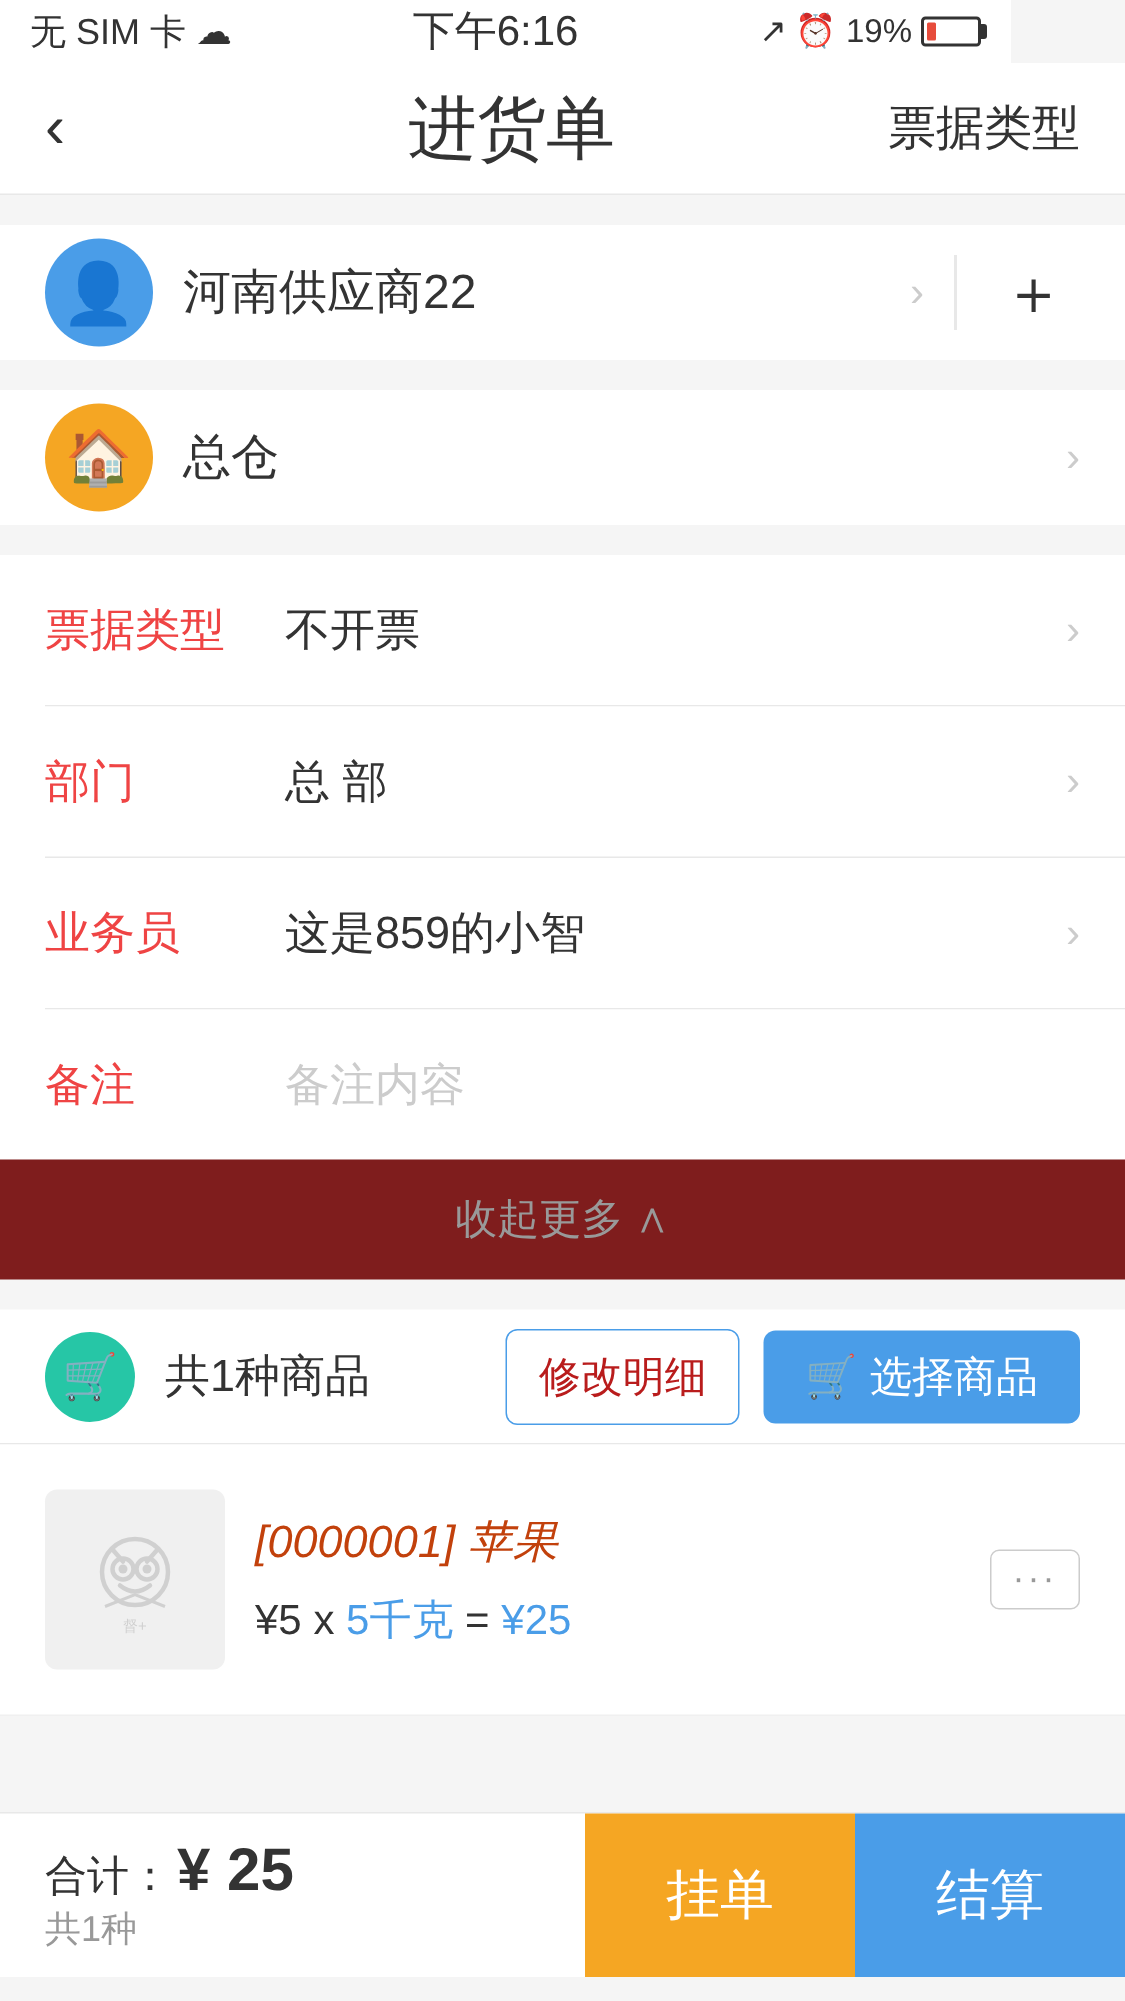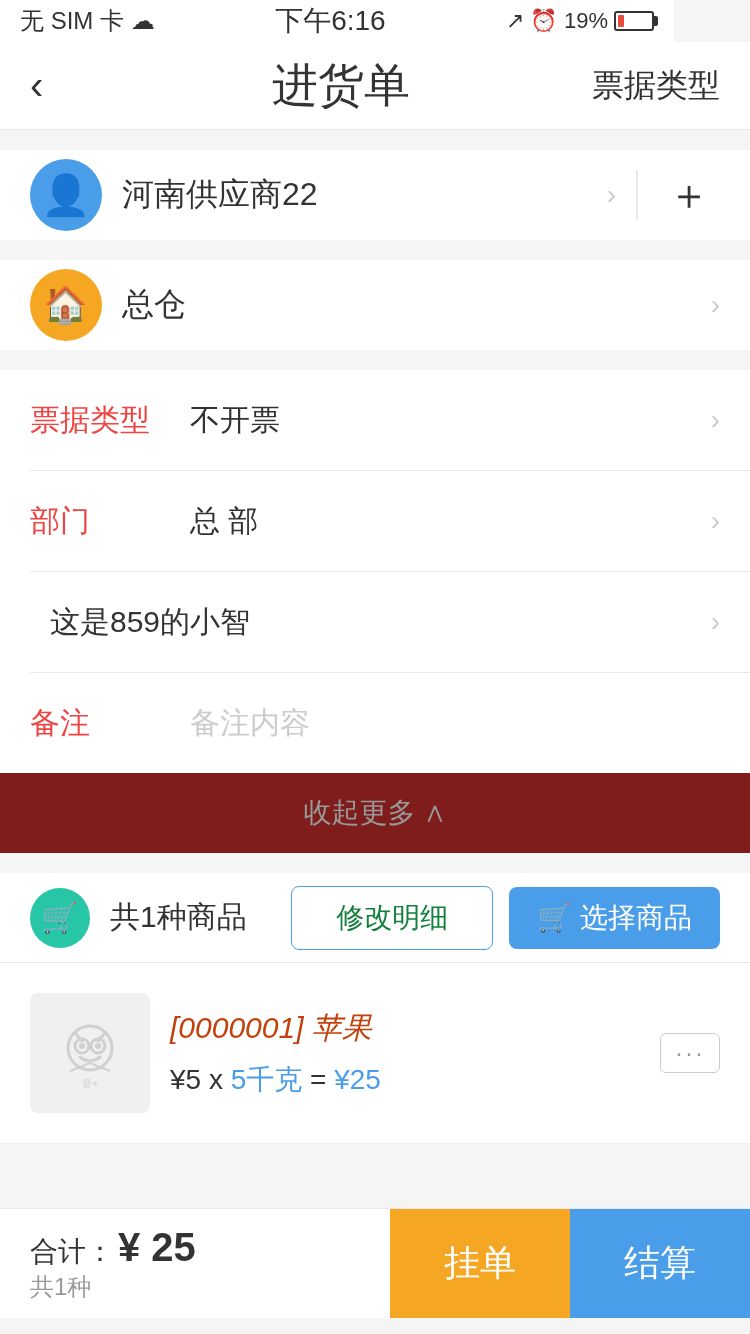--- a/index.html
+++ b/index.html
@@ -156,24 +156,24 @@
       border-bottom: 1px solid #e8e8e8;
     }
     .product-count-icon {
       width: 60px; height: 60px; border-radius: 50%; background: #26c6a6;
       display: flex; align-items: center; justify-content: center;
       margin-right: 20px; flex-shrink: 0;
     }
     .product-count-label { flex: 1; font-size: 30px; color: #333; }
     .btn-edit-detail {
       border: 1px solid #4a9de8;
-      color: #15803d;
+      color: #b91c1c;
       background: #fff;
       border-radius: 8px;
-      padding: 12px 44px;
+      padding: 12px 21px;
       font-size: 28px;
       margin-right: 16px;
       cursor: pointer;
     }
     .btn-select-product {
       background: #4a9de8;
       color: #fff;
       border: none;
       border-radius: 8px;
       padding: 12px 28px;
@@ -314,20 +314,21 @@
   <div class="thin-divider"></div>
 
   <div class="form-row">
     <span class="form-label">部门</span>
     <span class="form-value">总 部</span>
     <span class="chevron">›</span>
   </div>
   <div class="thin-divider"></div>
 
   <div class="form-row">
+    <span class="form-label">业务员</span>
     <span class="form-value">这是859的小智</span>
     <span class="chevron">›</span>
   </div>
   <div class="thin-divider"></div>
 
   <div class="form-row">
     <span class="form-label">备注</span>
     <span class="form-value form-placeholder">备注内容</span>
   </div>
 </div>

